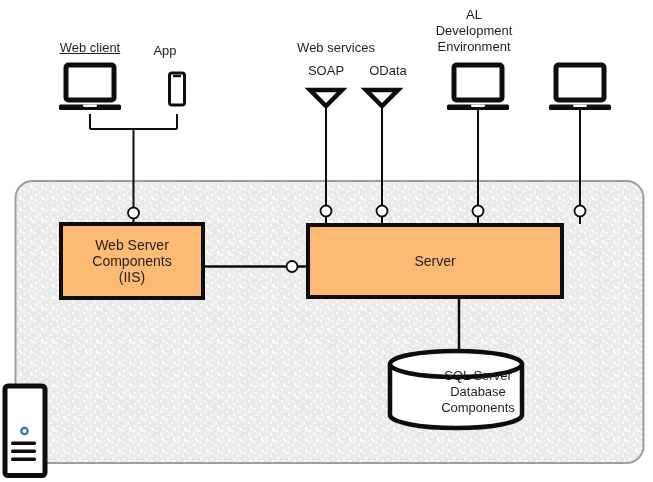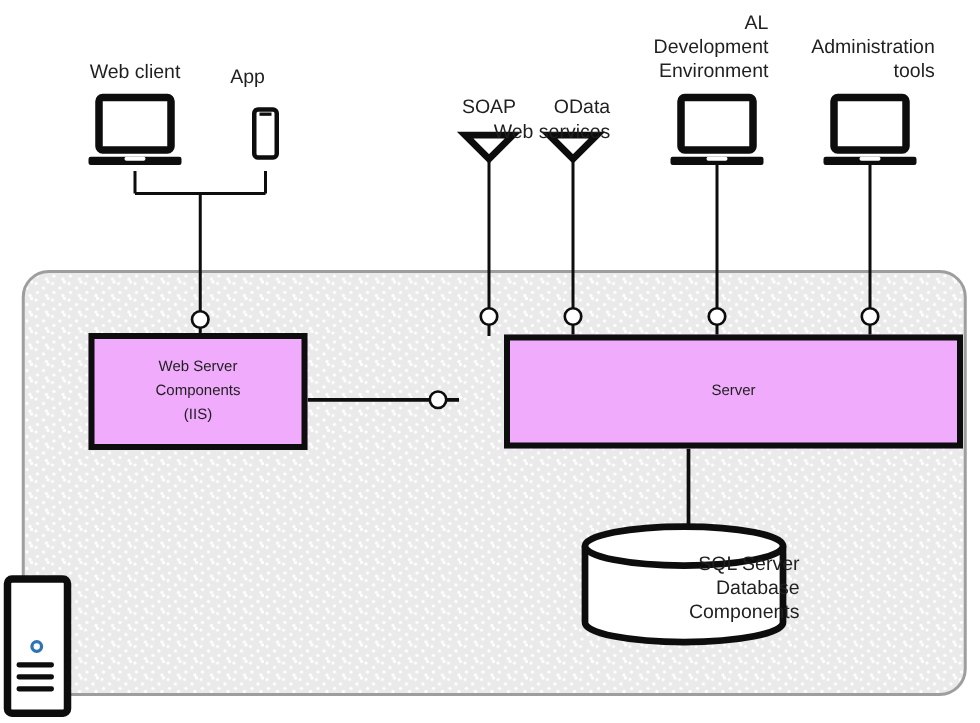--- a/index.html
+++ b/index.html
@@ -3,29 +3,29 @@
 <meta charset="utf-8">
 <style>
   html,body{margin:0;padding:0;background:#fff;}
   .stage{
     position:relative;width:653px;height:482px;background:#fff;overflow:hidden;
     font-family:"Liberation Sans",sans-serif;color:#1f1f1f;
   }
   .stage svg{position:absolute;left:0;top:0;}
   .label{
     position:absolute;transform:translateX(-50%);
-    font-size:13px;line-height:16px;text-align:right;white-space:pre-line;
+    font-size:13px;line-height:16px;text-align:center;white-space:pre-line;
   }
   .node-box{
-    position:absolute;box-sizing:border-box;border:4px solid #0d0d0d;background:#f0abfc;
+    position:absolute;box-sizing:border-box;border:4px solid #0d0d0d;background:#fdba74;
     display:flex;align-items:center;justify-content:center;
-    font-size:10px;line-height:16px;text-align:center;white-space:pre-line;
+    font-size:14px;line-height:16px;text-align:center;white-space:pre-line;
   }
   .wsc-box{left:59px;top:222px;width:146px;height:78px;}
-  .server-box{left:306px;top:223px;width:306px;height:76px;margin-left:30px;}
+  .server-box{left:306px;top:223px;width:258px;height:76px;}
   .db-label{left:478px;top:368px;width:110px;}
 </style>
 </head>
 <body>
 
 <div class="stage">
 
   <svg width="653" height="482" viewBox="0 0 653 482">
     <defs>
       <pattern id="dots" width="11" height="11" patternUnits="userSpaceOnUse">
@@ -98,30 +98,28 @@
 
     <g>
       <rect x="5" y="386" width="40" height="89.5" rx="3" fill="#fff" stroke="#0d0d0d" stroke-width="5"></rect>
       <circle cx="24.5" cy="431" r="3.2" fill="#fff" stroke="#2E74B5" stroke-width="2.2"></circle>
       <rect x="11" y="441.5" width="25" height="3.5" rx="1.6" fill="#0d0d0d"></rect>
       <rect x="11" y="449.5" width="25" height="3.5" rx="1.6" fill="#0d0d0d"></rect>
       <rect x="11" y="457.5" width="25" height="3.5" rx="1.6" fill="#0d0d0d"></rect>
     </g>
   </svg>
 
-  <div class="label" style="left:90px;top:40px;">Web client</div>
+  <div class="label" style="left:90px;top:40px;text-decoration:underline;">Web client</div>
   <div class="label" style="left:165px;top:43px;">App</div>
-  <div class="label" style="left:368px;top:40px;margin-top:40px;">Web services</div>
+  <div class="label" style="left:336px;top:40px;">Web services</div>
   <div class="label" style="left:326px;top:63px;">SOAP</div>
   <div class="label" style="left:388px;top:63px;">OData</div>
   <div class="label" style="left:474px;top:7px;">AL
 Development
 Environment</div>
-  <div class="label" style="left:582px;top:23px;">Administration
-tools</div>
 
   <div class="node-box wsc-box">
     <span>Web Server
 Components
 (IIS)</span>
   </div>
   <div class="node-box server-box">
     <span>Server</span>
   </div>
 

